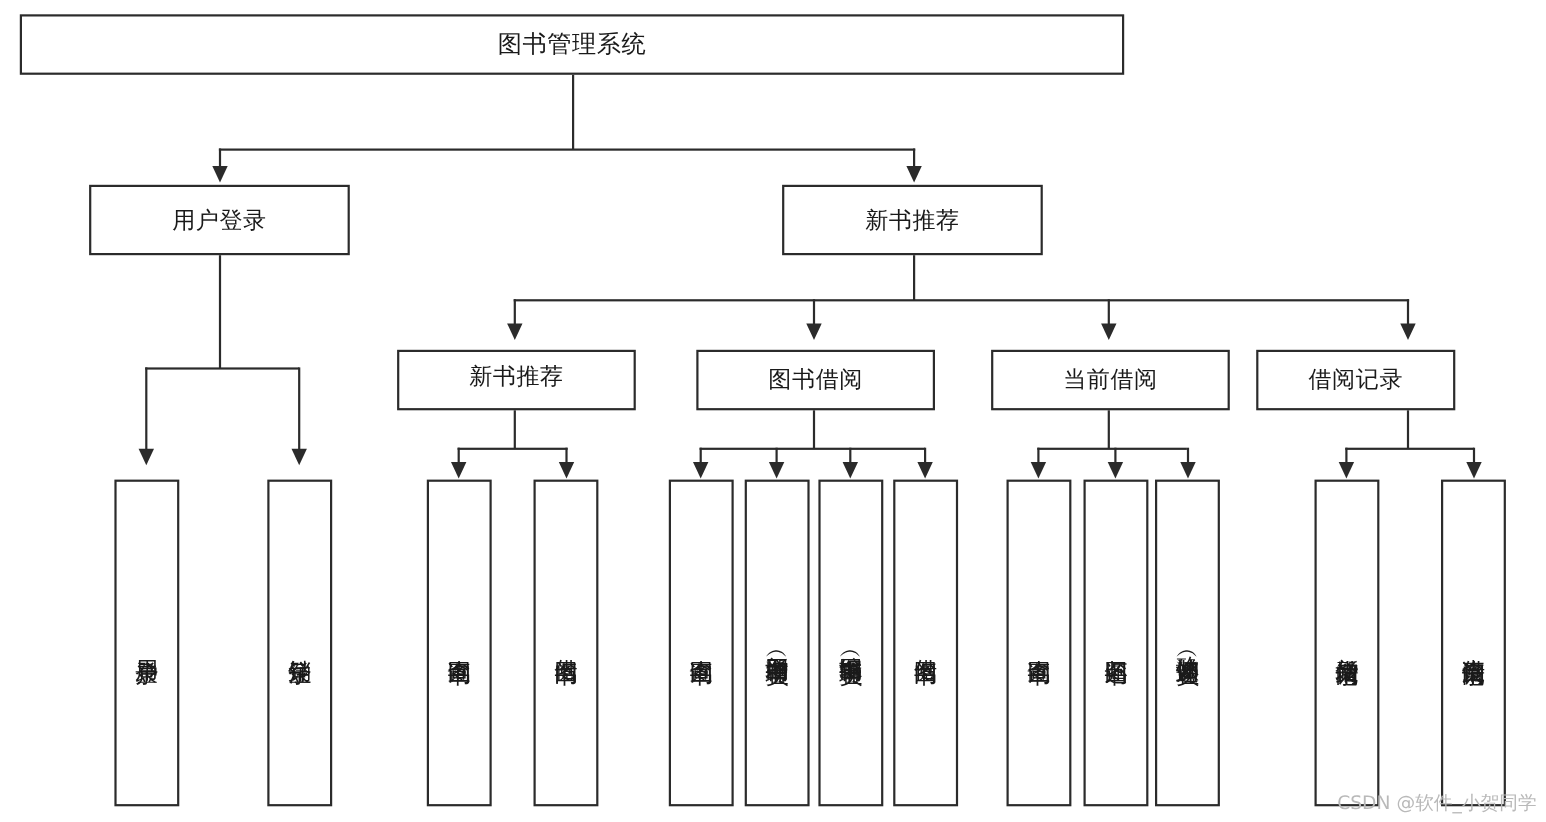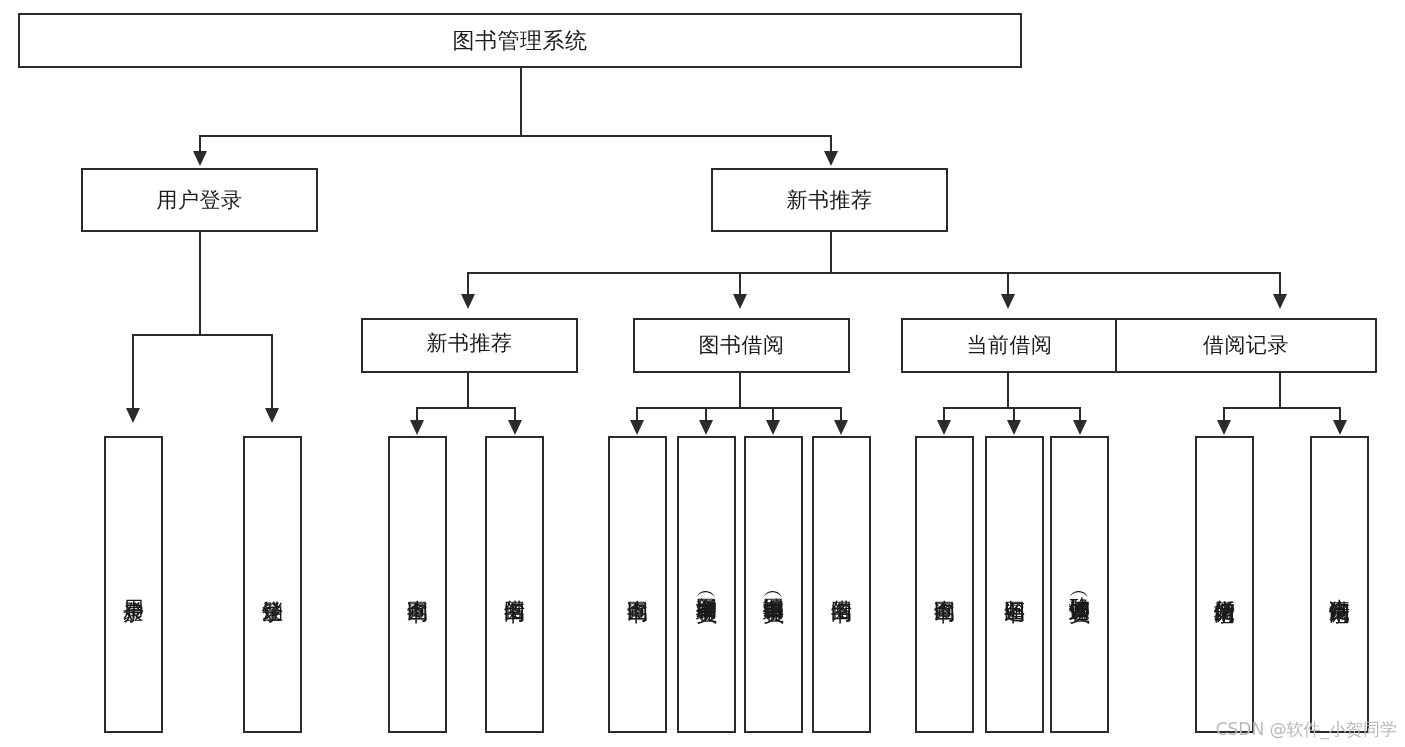--- a/index.html
+++ b/index.html
@@ -125,21 +125,21 @@
 
   <div class="node h" id="node-new-book-recommend" style="left:361px; top:318px; width:217px; height:55px;font-family:Liberation Mono, monospace;">
     <span class="label">新书推荐</span>
   </div>
   <div class="node h" id="node-current-borrow" style="left:901px; top:318px; width:217px; height:55px;">
     <span class="label">当前借阅</span>
   </div>
   <div class="node h" id="node-book-borrow" style="left:633px; top:318px; width:217px; height:55px;">
     <span class="label">图书借阅</span>
   </div>
-  <div class="node h" id="node-borrow-record" style="left:1115px; top:318px; width:262px; height:55px;justify-content:center;">
+  <div class="node h" id="node-borrow-record" style="left:1142px; top:318px; width:181px; height:55px;justify-content:center;">
     <span class="label">借阅记录</span>
   </div>
 
   <div class="ln vert" style="left:467px; top:373px; height:35px;"></div>
   <div class="ln horz" style="left:416px; top:407px; width:100px;"></div>
   <div class="ln vert" style="left:416px; top:407px; height:15px;"></div>
   <div class="arrow" style="left:410px; top:420px;"></div>
   <div class="ln vert" style="left:514px; top:407px; height:15px;"></div>
   <div class="arrow" style="left:508px; top:420px;"></div>
 

